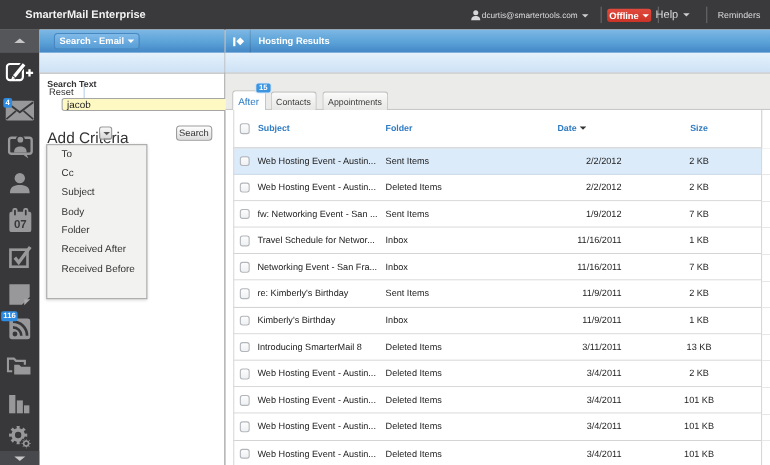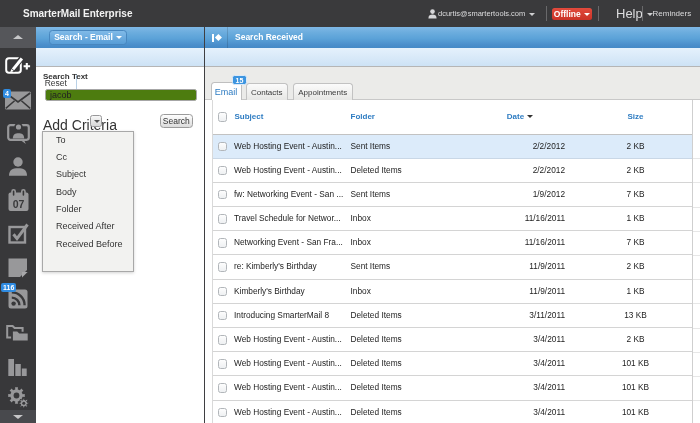--- a/index.html
+++ b/index.html
@@ -27,21 +27,21 @@
 .phead { position:absolute; left:0; top:0; height:21px; background:linear-gradient(#7fb8e6 0%,#6cadde 25%,#5ba2d8 55%,#4a8ecb 85%,#4489c6 100%); }
 .ptool { position:absolute; left:0; top:21px; height:19px; background:linear-gradient(#e5f1fc 0%,#cde2f5 100%); border-bottom:1px solid #b5b5b5; }
 .tcell { position:absolute; top:0; height:18px; line-height:18px; text-align:center; font-size:8.5px; color:#333; border-right:1px solid #b9d1e7; box-shadow:1px 0 0 rgba(255,255,255,0.55);margin-top:26px; }
 
 #lpanel { position:absolute; left:36px; top:27px; width:168px; height:396px; background:#fff; }
 #lpanel .phead { width:168px; }
 #lpanel .ptool { width:168px; }
 #lpill { position:absolute; left:13px; top:3px; width:78px; height:15px; border-radius:3.5px; background:linear-gradient(#80bae8,#589dd6); border:1px solid #4887bf; color:#fff; font-size:8.5px; font-weight:bold; text-align:center; line-height:13px; }
 #lpill .tri { border-top-color:#fff; margin-left:3px; }
 .lbl { position:absolute; font-size:9px; color:#333; }
-#sinput { position:absolute; left:9px; top:61.5px; width:152px; height:12px; border:1px solid #a6a6a6; border-radius:2.5px; background:#4d7c0f; font-size:9px; color:#222; line-height:10px; padding-left:4px; }
+#sinput { position:absolute; left:20px; top:61.5px; width:152px; height:12px; border:1px solid #a6a6a6; border-radius:2.5px; background:#fef9c3; font-size:9px; color:#222; line-height:10px; padding-left:4px; }
 #dropbtn { position:absolute; left:54px; top:87.5px; width:12px; height:12px; border:1px solid #98989a; border-radius:2.5px; background:linear-gradient(#f7f7f7,#d8d8d8); }
 #dropbtn i { position:absolute; left:2.5px; top:4px; width:0; height:0; border-left:3px solid transparent; border-right:3px solid transparent; border-top:3.5px solid #555; }
 #searchbtn { position:absolute; left:124px; top:87px; width:32.5px; height:14px; border:1px solid #9b9b9b; border-radius:3.5px; background:linear-gradient(#fefefe,#dcdcdc); font-size:8.5px; color:#333; text-align:center; line-height:12px; }
 #clist { position:absolute; left:6px; top:103.5px; width:92px; height:141px; background:#f2f2f0; border:1px solid #a8a8a8; box-shadow:0 1px 3px rgba(0,0,0,0.18); }
 #clist div { height:17.4px; line-height:17.4px; padding-left:13px; font-size:9px; color:#333; }
 
 #rpanel { position:absolute; left:205px; top:27px; width:495px; height:396px; background:#fff; }
 #rpanel .phead { width:495px; }
 #rpanel .ptool { width:495px; }
 #rtitle { position:absolute; left:30px; top:0; line-height:21px; font-size:8.5px; font-weight:bold; color:#fff; }
@@ -74,21 +74,21 @@
   <div id="topbar">
     <div id="brand">SmarterMail Enterprise</div>
     <svg class="abs" style="left:428px;top:9px" width="9" height="10" viewBox="0 0 9 10">
         <circle cx="4.5" cy="2.6" r="2.3" fill="#d8d8da"></circle>
         <path d="M0.4,9.5 C0.4,6.6 2.2,5.6 4.5,5.6 C6.8,5.6 8.6,6.6 8.6,9.5 Z" fill="#d8d8da"></path>
       </svg>
     <span class="ttext" style="left:438px">dcurtis@smartertools.com<span class="tri"></span></span>
     <span class="tsep" style="left:546px"></span>
     <div id="offline">Offline<span class="tri"></span></div>
     <span class="tsep" style="left:597.5px"></span>
-    <span class="ttext" style="left:616px;font-size:13px">Help<span class="tri"></span></span>
+    <span class="ttext" style="left:596px;font-size:10px">Help<span class="tri"></span></span>
     <span class="tsep" style="left:642px"></span>
     <span class="ttext" style="left:652.5px;font-size:8px">Reminders</span>
   </div>
 
   <div id="sidebar">
     <div id="sb-top">
         <span class="arr-up"></span>
       </div>
     <div id="sb-bot">
         <span class="arr-dn"></span>
@@ -190,28 +190,28 @@
       <div>Received After</div>
       <div>Received Before</div>
     </div>
   </div>
 
   <div id="rpanel">
     <div class="phead">
       <div id="hicon-bar"></div>
         <div id="hicon-dia"></div>
         <div id="hsep"></div>
-      <div id="rtitle">Search Received</div>
+      <div id="rtitle">Hosting Results</div>
     </div>
     <div class="ptool">
       <div class="tcell" style="left:0;width:35.5px">Open</div>
       <div class="tcell" style="left:36.5px;width:48px">Delete</div>
     </div>
     <div id="tabstrip"></div>
-    <div class="tab" id="tab-email">Email</div>
+    <div class="tab" id="tab-email">After</div>
     <div class="tab" style="left:41px;width:41.5px">Contacts</div>
     <div class="tab" style="left:88px;width:59.5px">Appointments</div>
     <div id="badge15">15</div>
     <div id="thead">
       <span class="cb" style="left:6px;top:12px"></span>
       <span class="hcol" style="left:22.5px">Subject</span>
       <span class="hcol" style="left:138.5px">Folder</span>
       <span class="hcol" style="left:263px;width:90px;text-align:center">Date<span class="dtri"></span></span>
       <span class="hcol" style="left:378.5px;width:90px;text-align:center">Size</span>
     </div>

